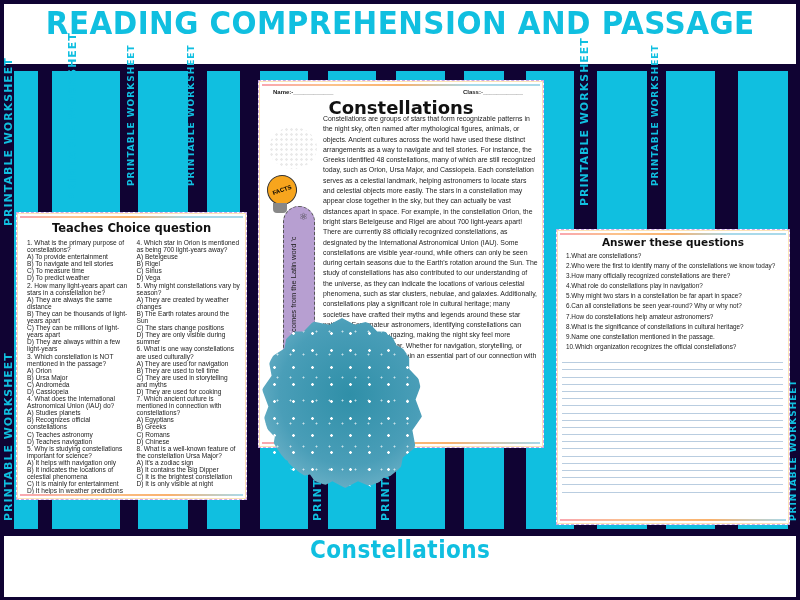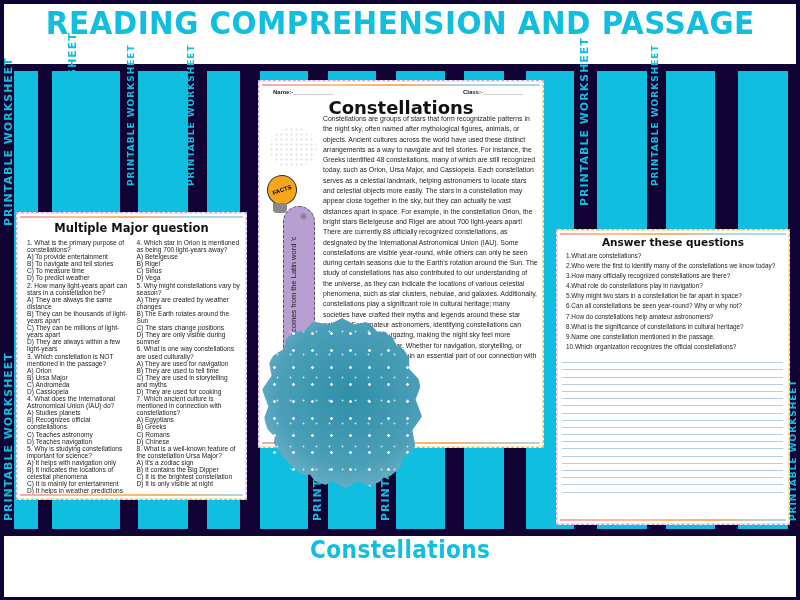--- a/index.html
+++ b/index.html
@@ -67,21 +67,21 @@
   <div class="stripe-label" style="left:578px;top:5px;height:130px">PRINTABLE WORKSHEET</div>
   <div class="stripe-label" style="left:650px;top:5px;height:110px;font-size:9px">PRINTABLE WORKSHEET</div>
   <div class="stripe-label" style="left:788px;top:10px;height:440px;font-size:9px">PRINTABLE WORKSHEET</div>
   <div class="stripe-label" style="left:2px;top:330px;height:120px">PRINTABLE WORKSHEET</div>
   <div class="stripe-label" style="left:311px;top:380px;height:70px">PRINTABLE WORKSHEET</div>
   <div class="stripe-label" style="left:379px;top:380px;height:70px">PRINTABLE WORKSHEET</div>
 </div>
 
 <div class="sheet mc">
   <div class="sheet-topline"></div>
-  <div class="mc-title">Multiple Major question</div>
+  <div class="mc-title">Teaches Choice question</div>
   <div class="mc-cols">
     <div class="mc-col">
       <div>1. What is the primary purpose of constellations?</div>
       <div>A) To provide entertainment</div>
       <div>B) To navigate and tell stories</div>
       <div>C) To measure time</div>
       <div>D) To predict weather</div>
       <div>2. How many light-years apart can stars in a constellation be?</div>
       <div>A) They are always the same distance</div>
       <div>B) They can be thousands of light-years apart</div>

